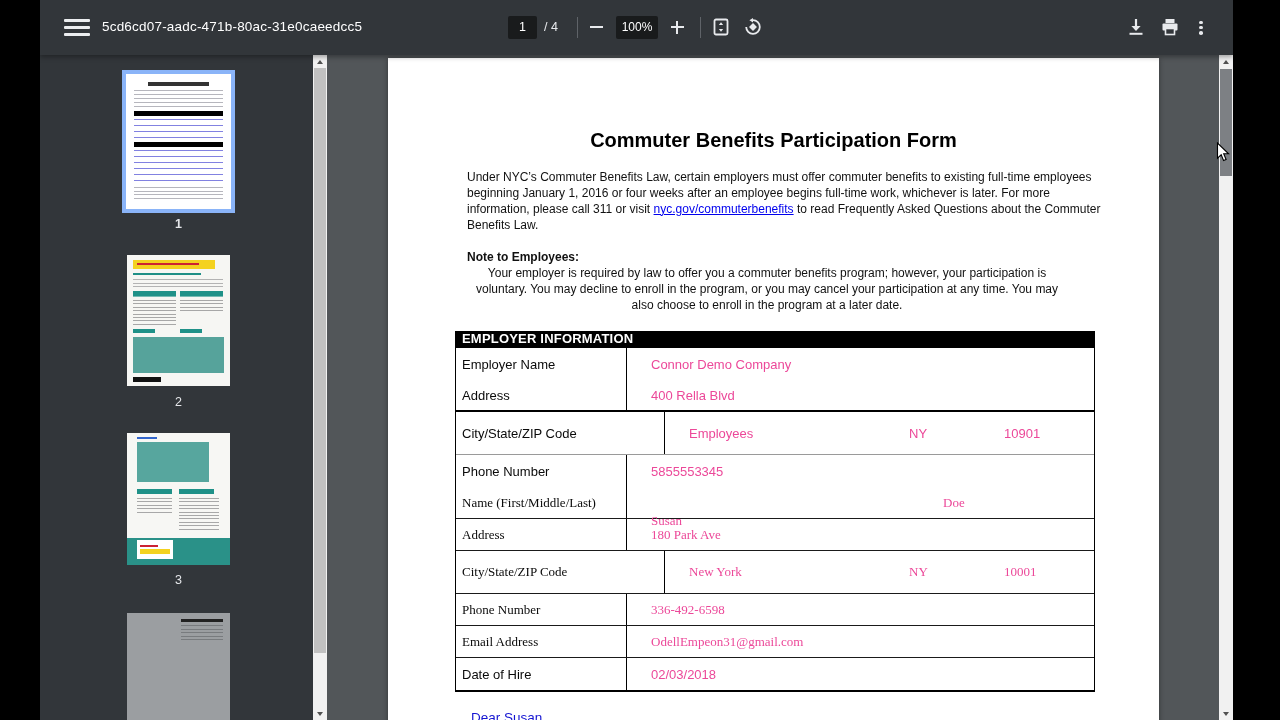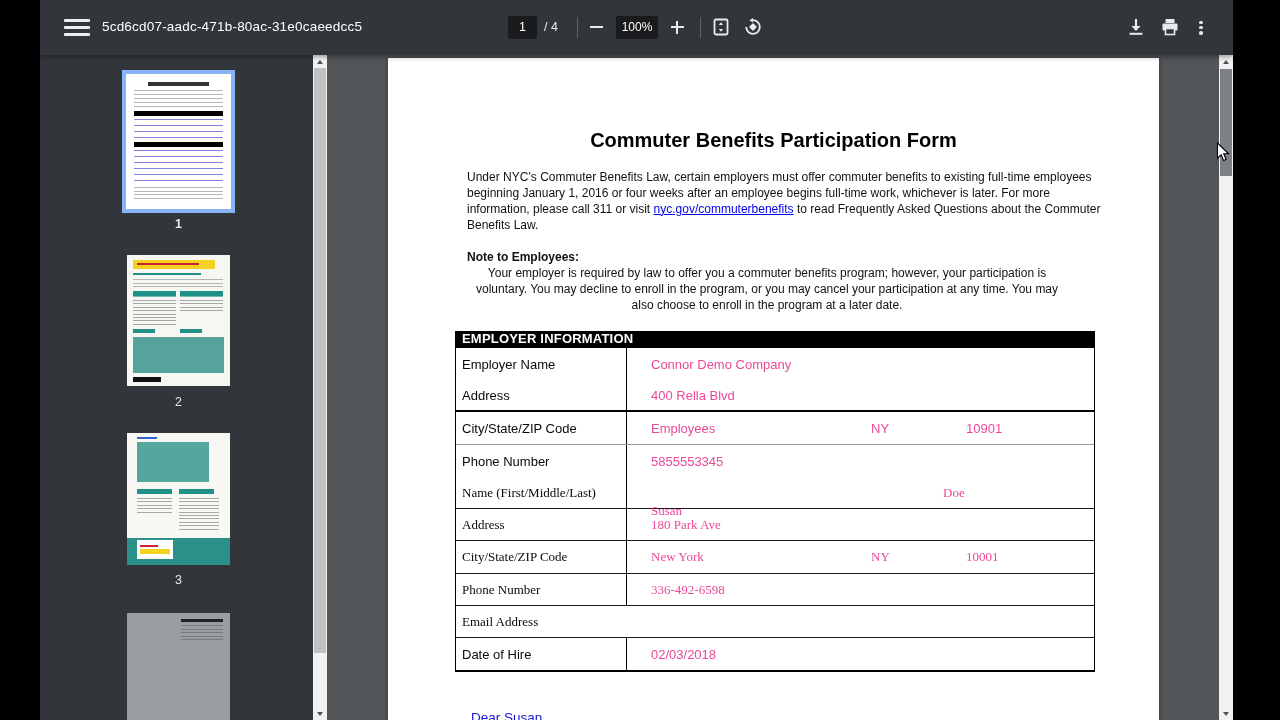--- a/index.html
+++ b/index.html
@@ -124,21 +124,21 @@
   .intro { top:112px; width:634px; }
   .note-head { top:192px; font-weight:bold; }
   .note-body { top:208px; width:600px;text-align:center; }
   .doc-link { color:#0000ee; text-decoration:underline; cursor:pointer; }
   .closing { position:absolute; left:83px; top:652px; font-size:13.5px; color:#1414d2; }
 
   
   .form-table { position:absolute; left:67px; top:273px; width:640px; border-left:1.5px solid #000; border-right:1.5px solid #000; border-bottom:2px solid #000; }
   .sec-head { background:#000; color:#fff; font-weight:bold; font-size:13px; height:17px; line-height:16px; padding-left:6px; letter-spacing:.2px; }
   .frow { display:flex; height:32px; }
-  .frow.h33 { height:33px; }
+  .frow.h33 { height:43px;gap:38px; }
   .flabel { width:170px; padding-left:6px; font-size:13px; color:#0a0a0a; display:flex; align-items:center; }
   .fvalue { flex:1; border-left:1px solid #000; padding-left:24px; font-size:13px; color:#ec4899; display:flex; align-items:center; }
   .bb2 { border-bottom:2px solid #000; }
   .bb1 { border-bottom:1px solid #1a1a1a;font-family:Liberation Serif, serif; }
   .bbg { border-bottom:1px solid #9a9a9a; }
   .w220 { display:inline-block; width:220px; }
   .w95  { display:inline-block; width:95px; }
   .w292 { display:inline-block; width:292px;margin-top:36px; }
 
   
@@ -296,20 +296,21 @@
               <span class="w95">NY</span>
               <span>10001</span>
             </div>
         </div>
         <div class="frow bb1">
           <div class="flabel">Phone Number</div>
           <div class="fvalue">336-492-6598</div>
         </div>
         <div class="frow bb1">
           <div class="flabel">Email Address</div>
+          <div class="fvalue">OdellEmpeon31@gmail.com</div>
         </div>
         <div class="frow">
           <div class="flabel">Date of Hire</div>
           <div class="fvalue">02/03/2018</div>
         </div>
       </div>
 
       <div class="closing">Dear Susan</div>
     </div>
   </div>

